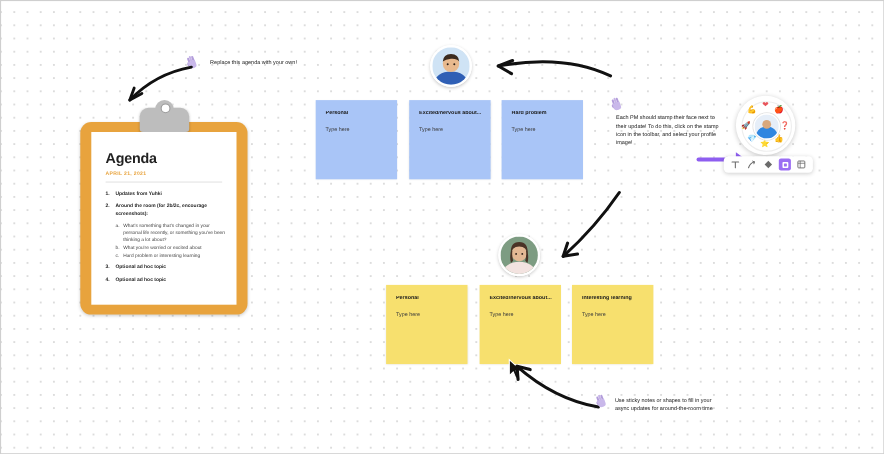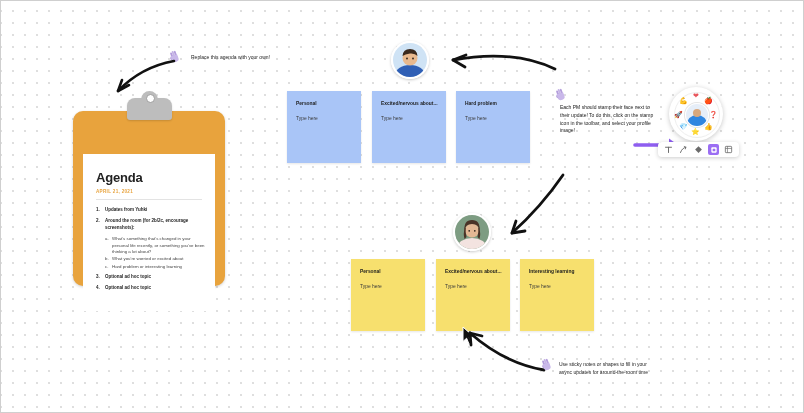--- a/index.html
+++ b/index.html
@@ -64,21 +64,20 @@
     background: #ffffff;
   }
   #paper {
     position: absolute;
     left: 82px;
     top: 119px;
     width: 132px;
     height: 157px;
     background: #ffffff;
     overflow: hidden;
-    margin-top: 34px;
   }
   .agenda-title {
     font-size: 13px;
     font-weight: bold;
     color: #222222;
     margin: 16px 0 0 13px;
     letter-spacing: -0.2px;
   }
   .agenda-date {
     font-size: 4.6px;

